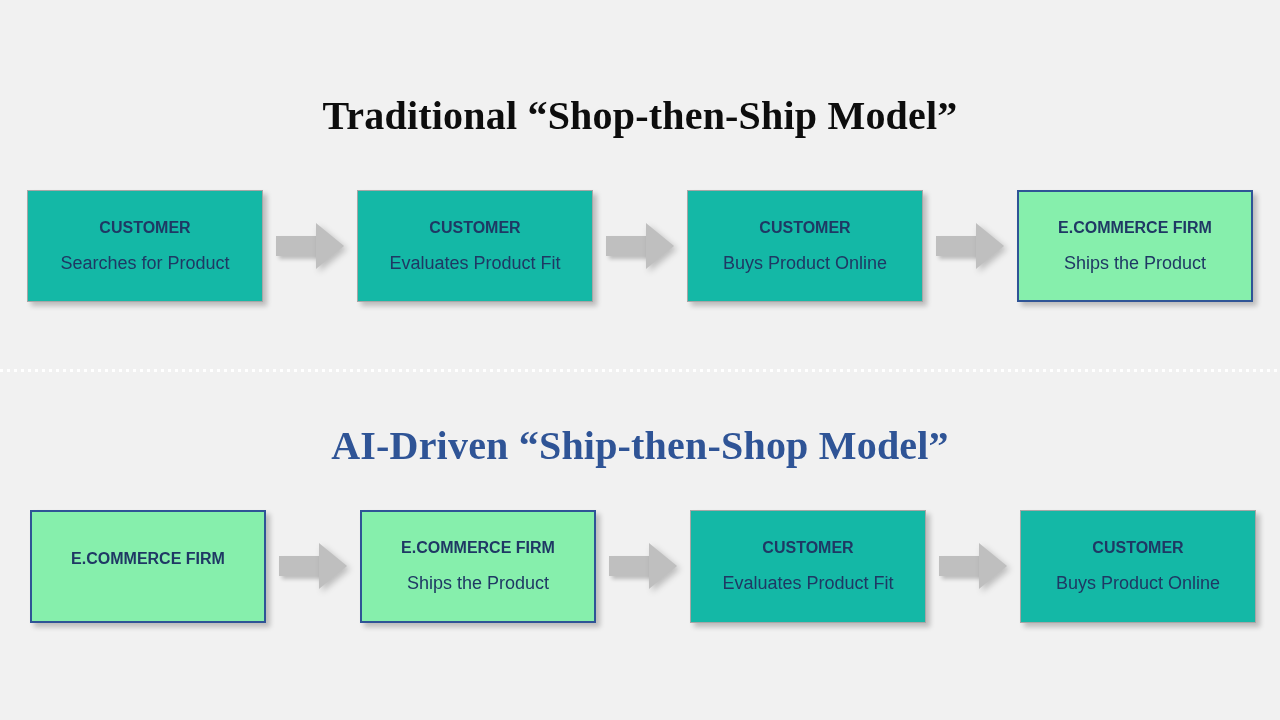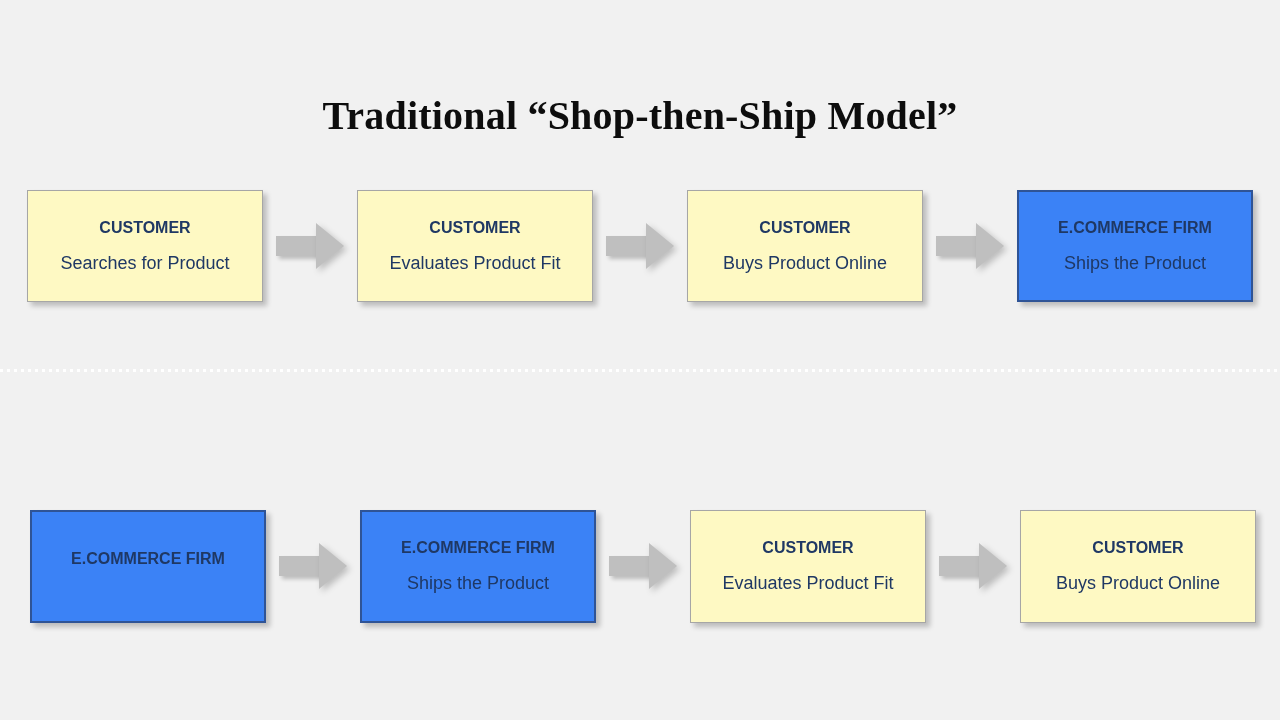--- a/index.html
+++ b/index.html
@@ -73,25 +73,25 @@
     box-sizing: border-box;
     display: flex;
     flex-direction: column;
     align-items: center;
     justify-content: center;
     text-align: center;
     padding: 8px 6px;
     box-shadow: 4px 4px 5px rgba(0,0,0,0.22);
   }
   .node.plain {
-    background: #fef9c3;
+    background: #14b8a6;
     border: 1px solid #a6a6a6;
   }
   .node.highlight {
-    background: #3b82f6;
+    background: #86efac;
     border: 2px solid #2f5496;
     align-items: center;
   }
 
   .node .line-1 {
     color: #1f3864;
     font-weight: bold;
     font-size: 16px;
     line-height: 20px;
     margin-bottom: 14px;
@@ -190,20 +190,21 @@
     <div class="gap"></div>
 
     <div class="node highlight">
       <div class="line-1">E.COMMERCE FIRM</div>
       <div class="line-2">Ships the Product</div>
     </div>
   </div>
 
   <div class="divider"></div>
 
+  <div class="section-title" id="title-ai">AI-Driven “Ship-then-Shop Model”</div>
 
   <div class="flow-row" id="row-ai">
     <div class="spacer-start"></div>
 
     <div class="node highlight">
       <div class="line-1">E.COMMERCE FIRM</div>
     </div>
 
     <div class="gap"></div>
     <div class="arrow">

